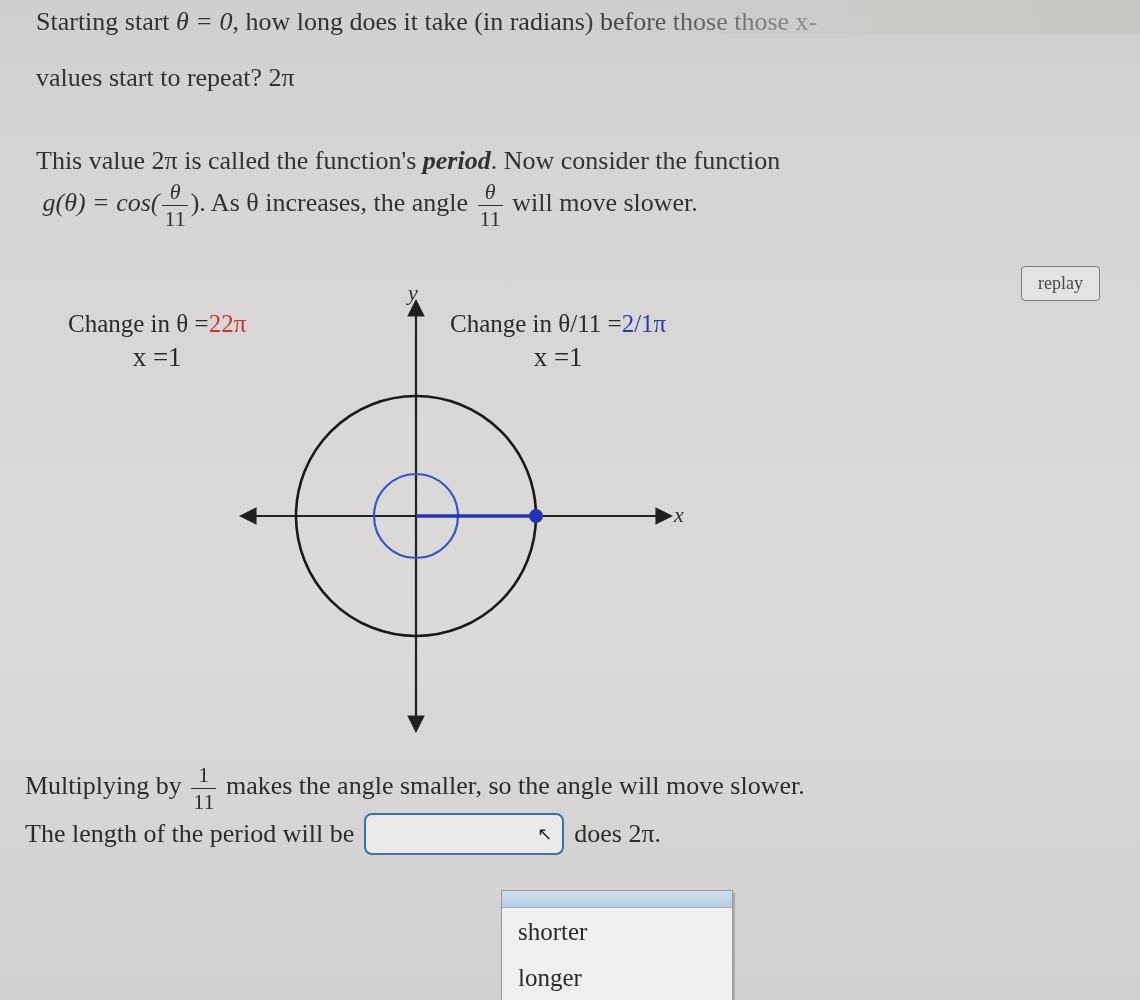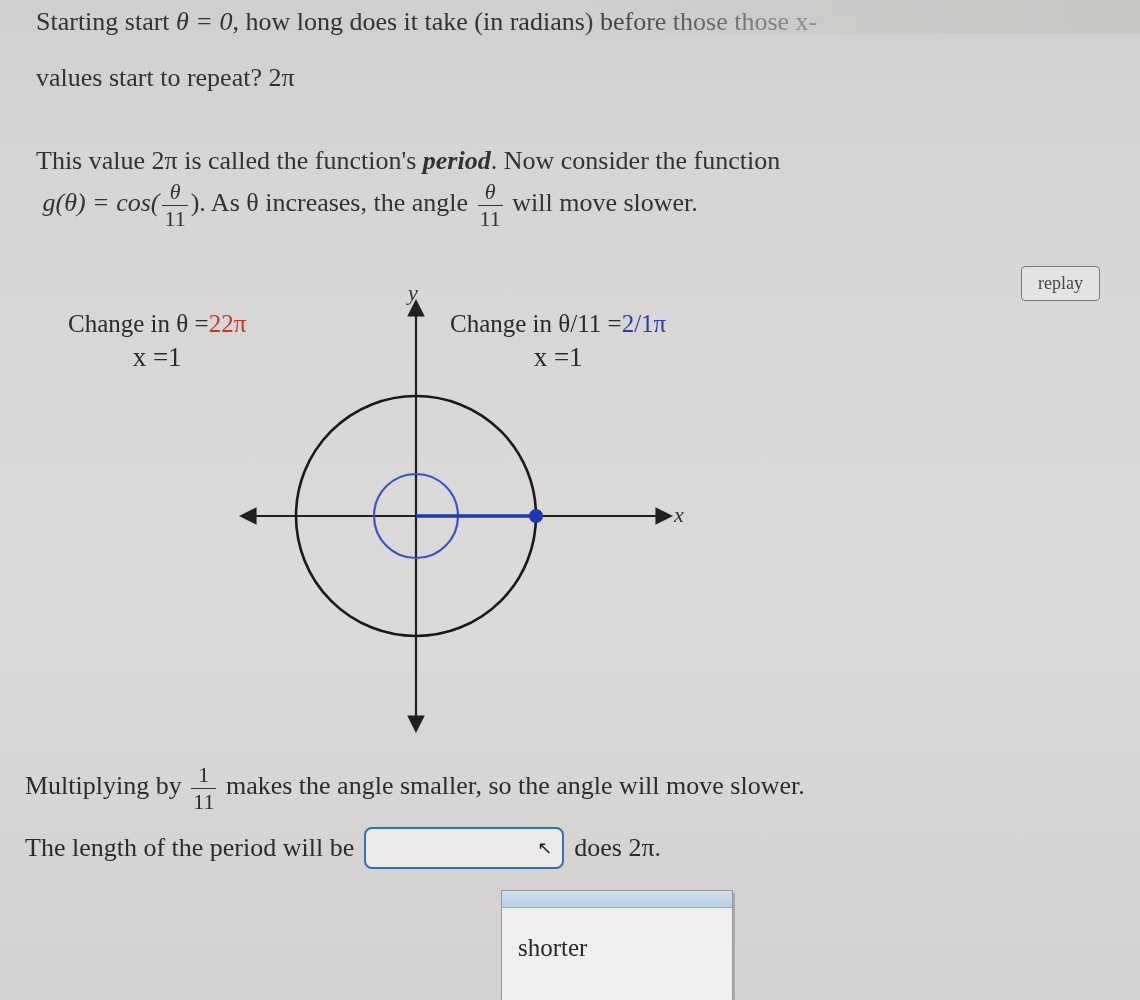--- a/index.html
+++ b/index.html
@@ -106,21 +106,20 @@
     position: absolute;
     top: 764px;
     left: 25px;
     right: 20px;
   }
   .line1 { font-size: 26px; line-height: 1.6; color: #2d2d2d; }
   .line2 {
     font-size: 26px;
     line-height: 1.6;
     color: #2d2d2d;
-    margin-top: 14px;
     display: flex;
     align-items: center;
     flex-wrap: nowrap;
     gap: 6px;
   }
   .input-box {
     display: inline-flex;
     align-items: center;
     justify-content: flex-end;
     width: 200px;
@@ -148,21 +147,20 @@
   }
   .dropdown .bar {
     height: 16px;
     background: linear-gradient(180deg, #cfe0ee, #b7cee4);
     border-bottom: 1px solid #aab;
   }
   .dropdown .opt {
     padding: 10px 16px 8px;
     font-size: 25px;
     color: #2b2b2b;
-    margin-top: 16px;
   }
   .dropdown .opt + .opt { border-top: 0; }
   .faded-top {
     position: absolute;
     top: 0; right: 0; height: 34px; width: 580px;
     background: linear-gradient(90deg, rgba(210,210,208,0) 0%, rgba(202,202,199,0.85) 60%, rgba(200,200,197,0.95) 100%);
     pointer-events: none;
   }
 </style>
 </head>

